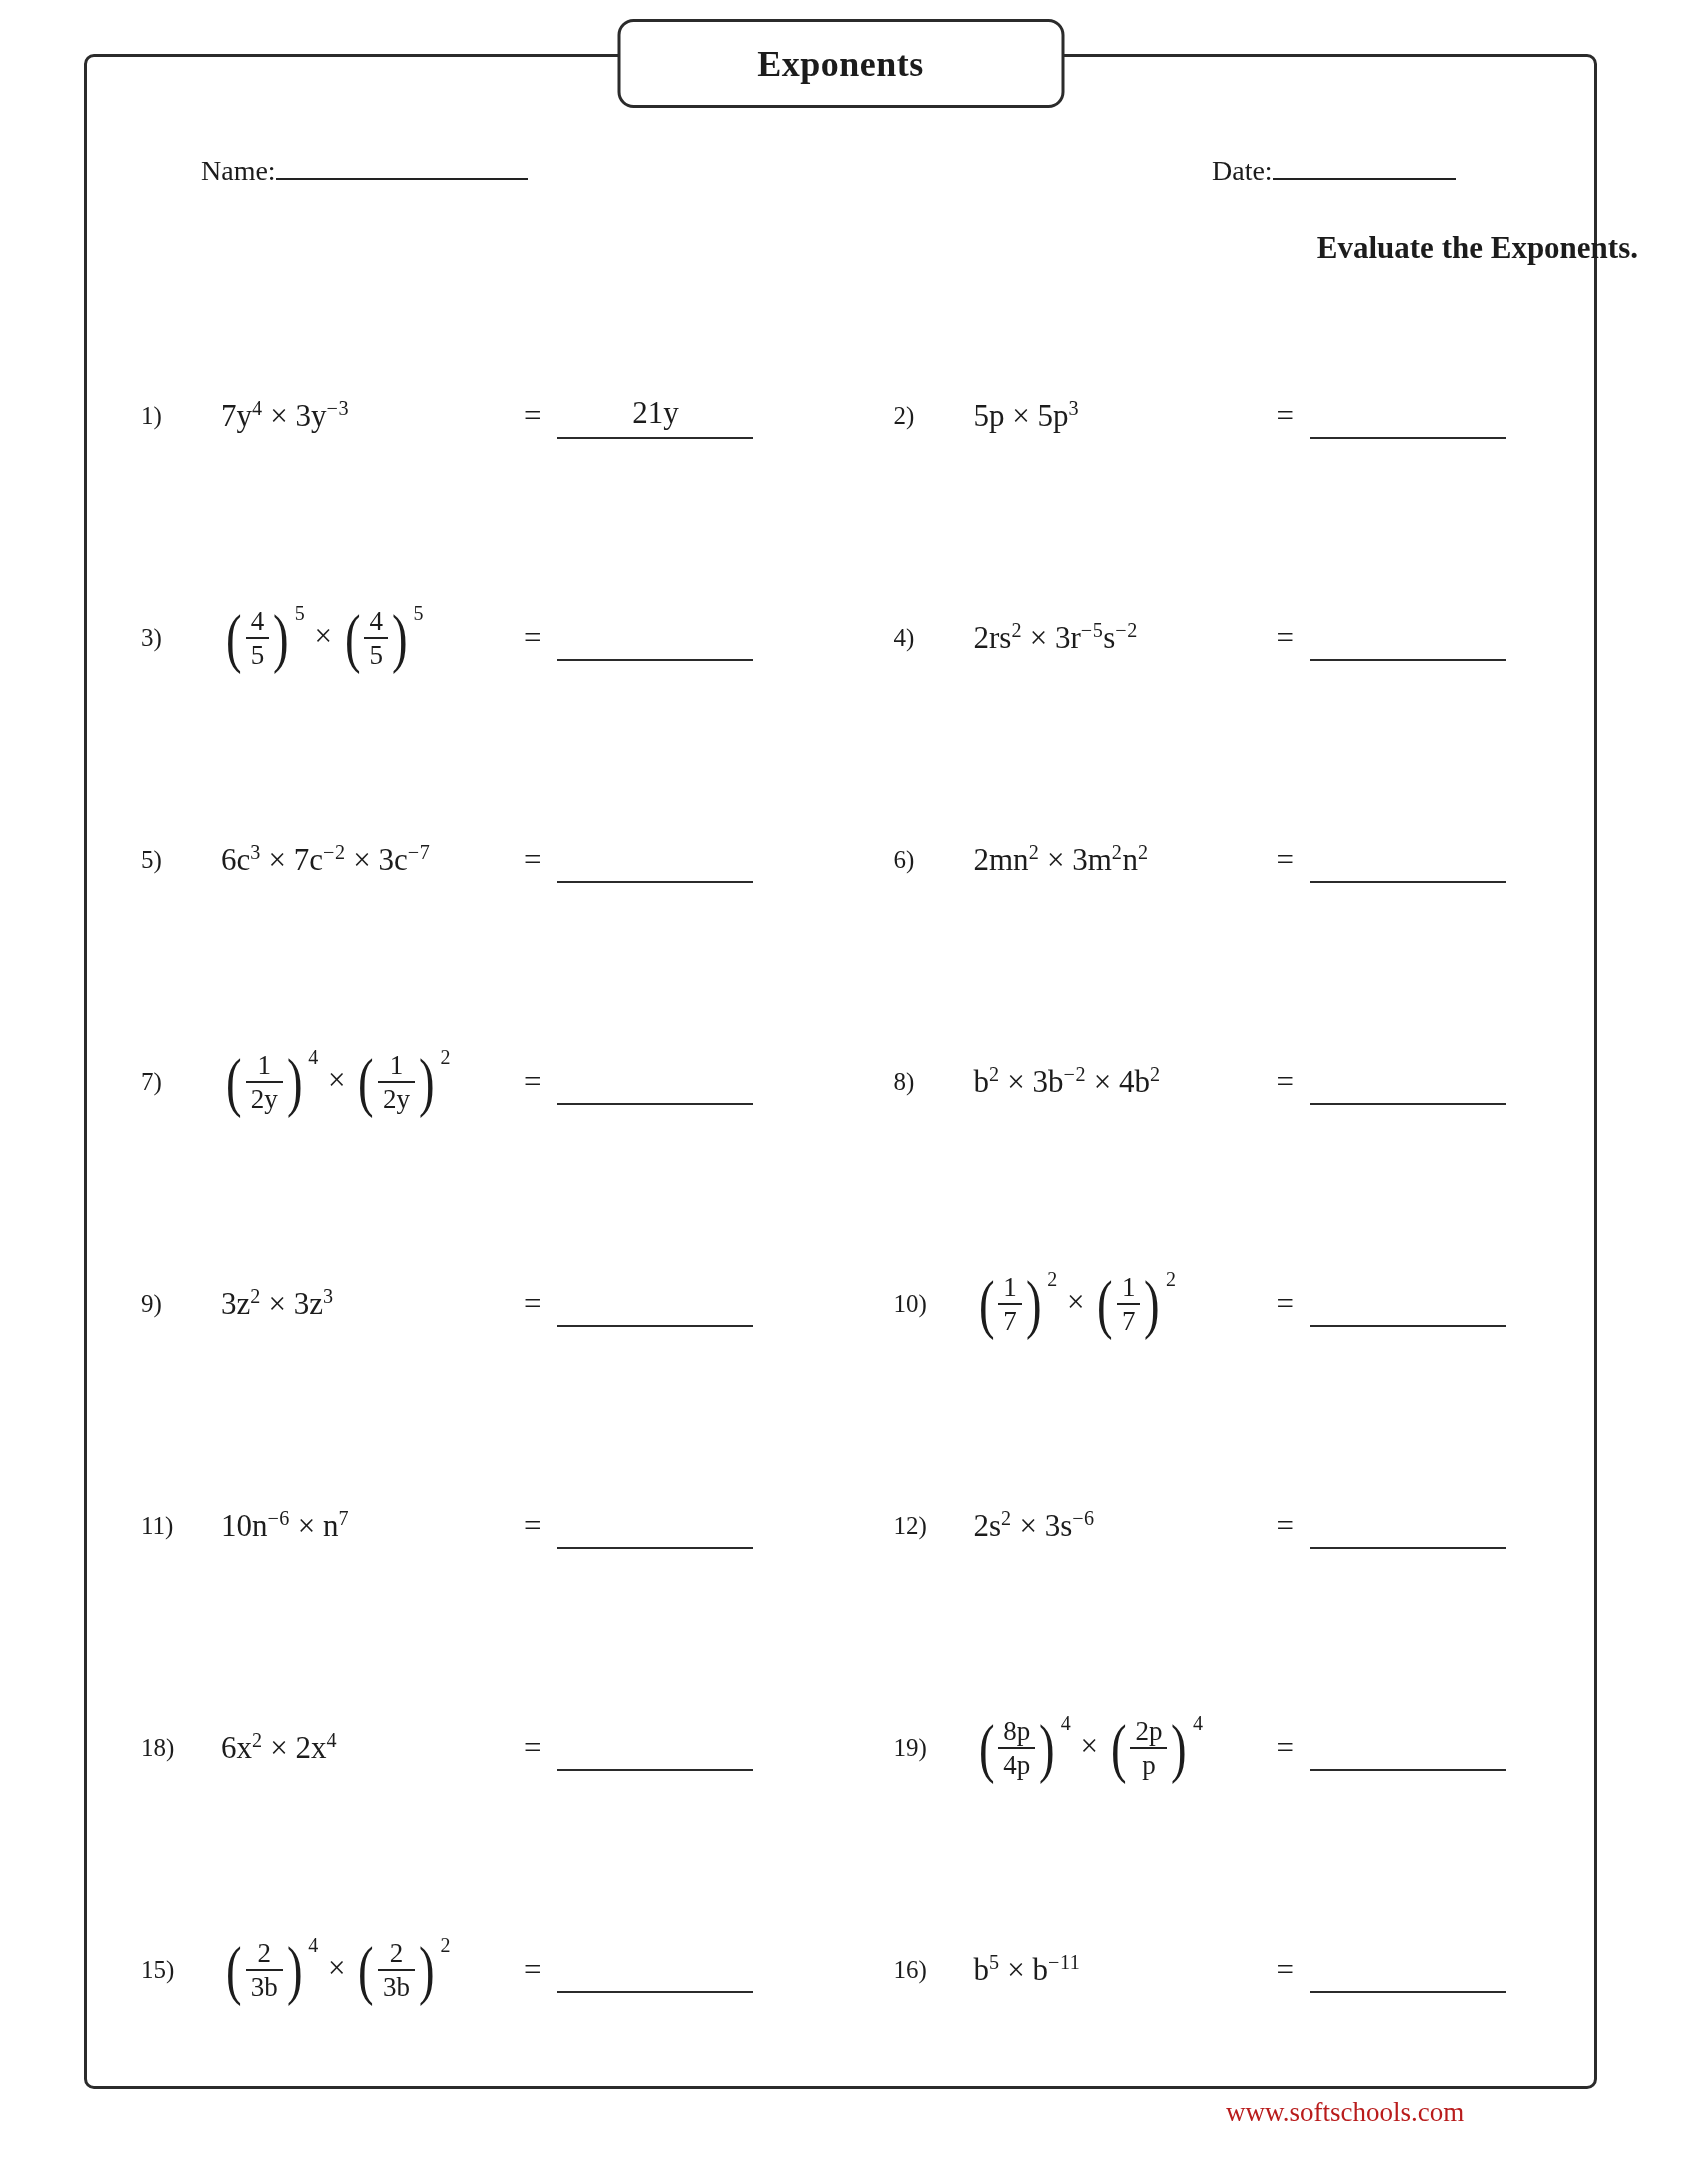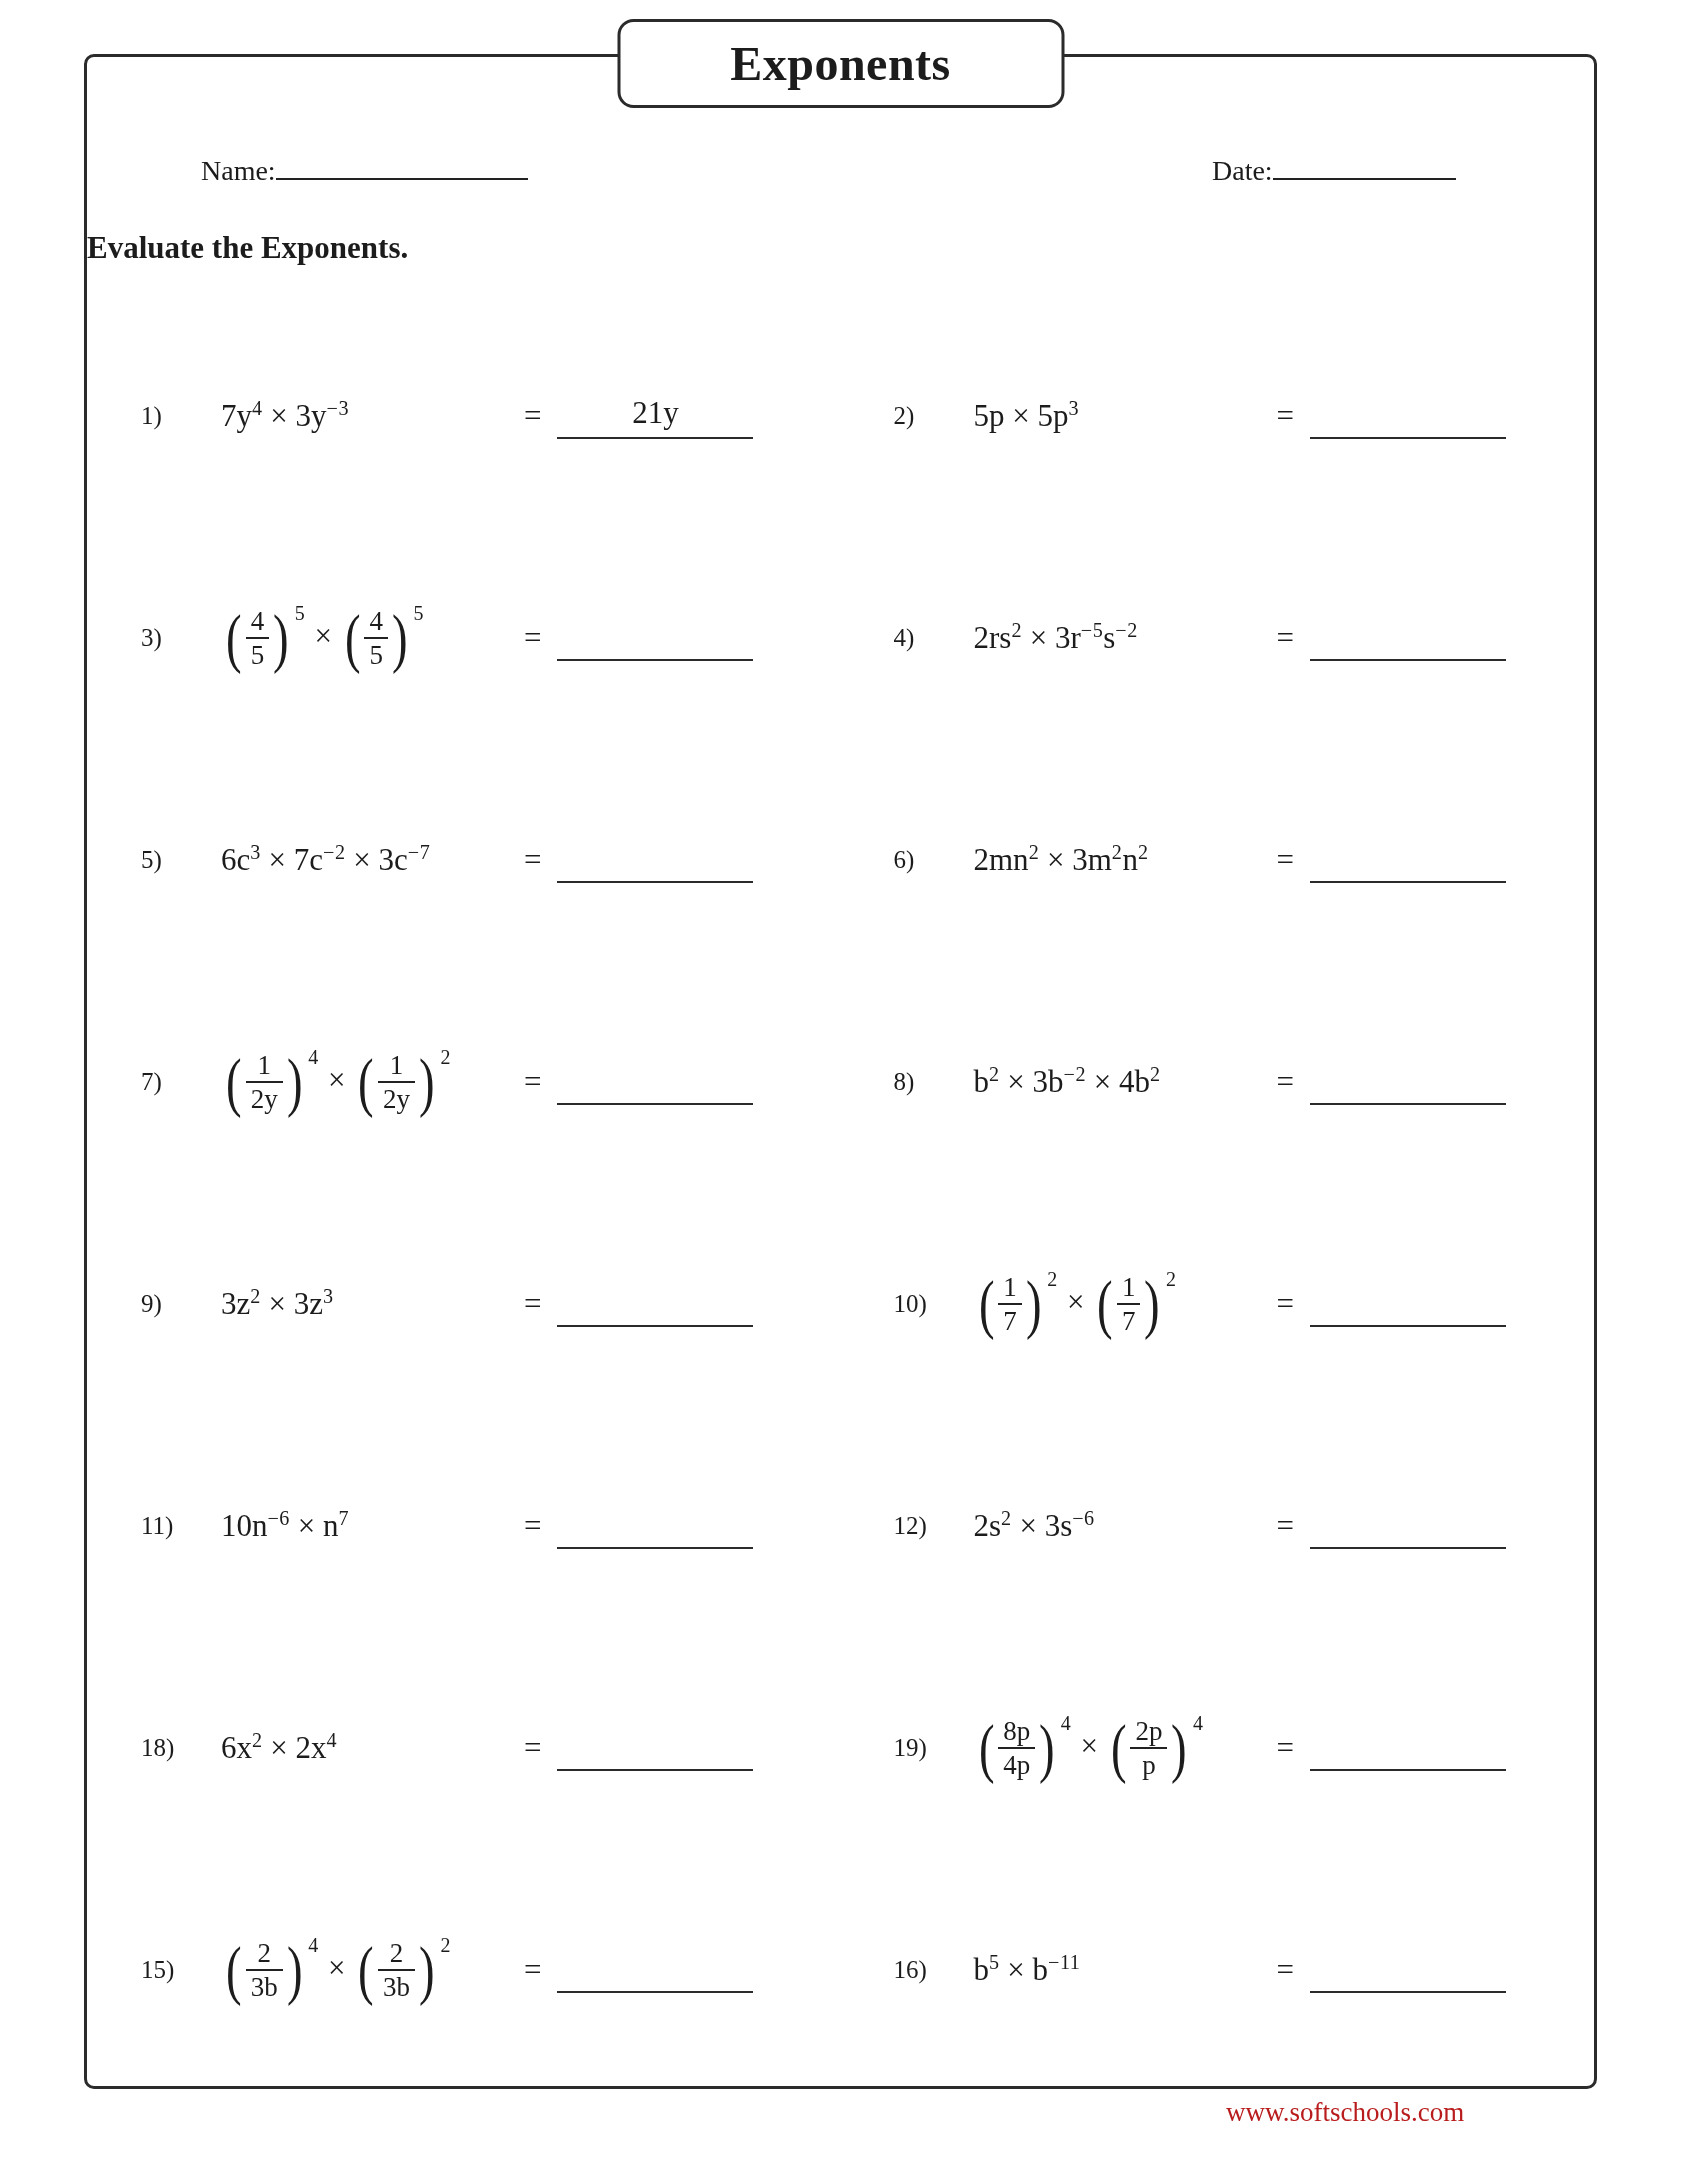--- a/index.html
+++ b/index.html
@@ -9,29 +9,29 @@
   }
   .sheet{
     position:absolute;left:84px;top:54px;width:1513px;height:2035px;
     border:3px solid #2b2b2b;border-radius:10px;background:#fff;box-sizing:border-box;
   }
   .title-box{
     position:absolute;left:50%;top:-38px;transform:translateX(-50%);
     width:447px;height:89px;background:#fff;border:3px solid #2b2b2b;border-radius:16px;
     display:flex;align-items:center;justify-content:center;z-index:2;box-sizing:border-box;
   }
-  .title-box span{font-size:48px;font-weight:bold;letter-spacing:0.5px;text-align:right;}
+  .title-box span{font-size:36px;font-weight:bold;letter-spacing:0.5px;text-align:right;}
   .head-line{position:absolute;top:95px;font-size:28px;}
   .head-name{left:114px;}
   .head-date{left:1125px;}
   .blank{display:inline-block;border-bottom:2px solid #222;vertical-align:baseline;height:26px;}
   .name-blank{width:252px;}
   .date-blank{width:183px;}
-  .instruction{position:absolute;top:173px;left:0;width:100%;text-align:left;
-    font-size:31px;font-weight:bold;}
+  .instruction{position:absolute;top:173px;left:0;width:100%;text-align:right;
+    font-size:31px;font-weight:bold;padding-left:44px;}
   .problems{position:absolute;top:248px;left:8px;right:8px;}
   .prow{display:flex;align-items:center;height:222px;}
   .prob{display:flex;align-items:center;width:50%;box-sizing:border-box;}
   .prob.left{padding-left:46px;}
   .prob.right{padding-left:53px;}
   .pnum{width:67px;flex:none;font-size:25px;}
   .expr{min-width:312px;flex:none;display:flex;align-items:center;font-size:31px;}
   .exprin{white-space:nowrap;margin-left:13px;}
   .sup{font-size:0.65em;position:relative;top:-0.55em;letter-spacing:0.5px;}
   .eq{flex:none;font-size:31px;margin:0 16px 0 4px;}

